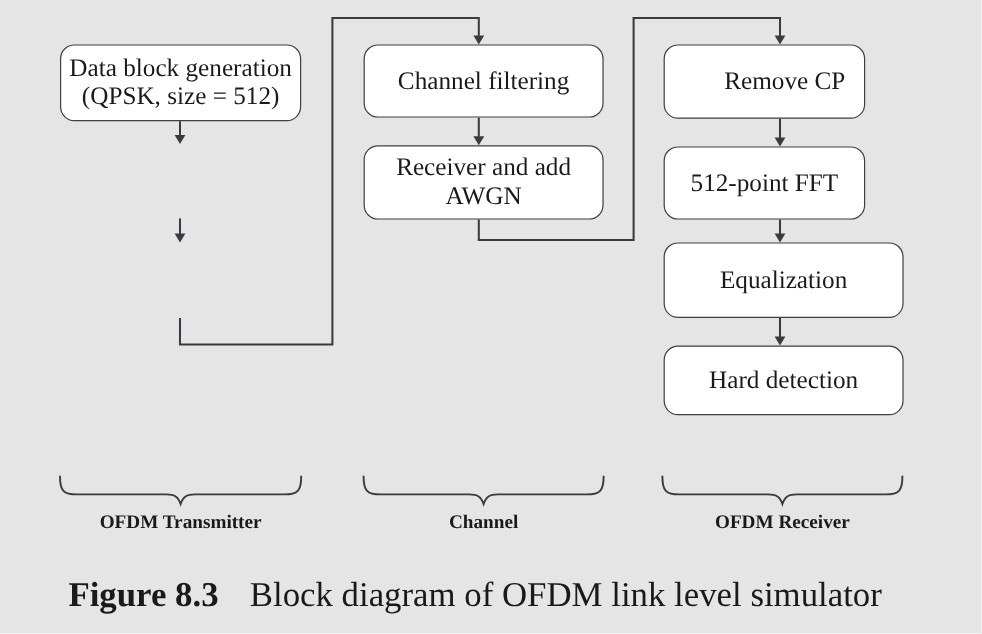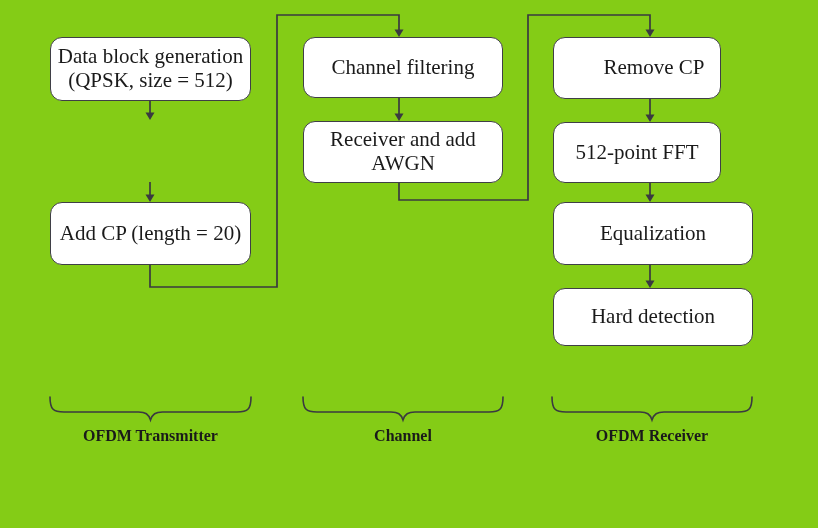--- a/index.html
+++ b/index.html
@@ -4,21 +4,21 @@
 <style>
   html, body {
     margin: 0;
     padding: 0;
     background: #ffffff;
   }
   .stage {
     position: relative;
     width: 818px;
     height: 528px;
-    background: #84cc16;
+    background: #e5e5e5;
     font-family: "Liberation Serif", serif;
     color: #1a1a1a;
     overflow: hidden;
   }
   .wires {
     position: absolute;
     left: 0; top: 0;
     width: 818px; height: 528px;
   }
   .block {
@@ -81,28 +81,30 @@
 
     <path d="M399,183 L399,200 L528,200 L528,15 L650,15 L650,30"></path>
     <polygon points="650,37 645.5,29.5 654.5,29.5" fill="#3a3a40" stroke="none"></polygon>
 
     <path stroke-width="1.6" stroke-linecap="round" d="M50,397 C50,409 53,412 64,412 L138.5,412 C145.5,412 148.5,414 150.5,420 C152.5,414 155.5,412 162.5,412 L237,412 C248,412 251,409 251,397"></path>
     <path stroke-width="1.6" stroke-linecap="round" d="M303,397 C303,409 306,412 317,412 L391,412 C398,412 401,414 403,420 C405,414 408,412 415,412 L489,412 C500,412 503,409 503,397"></path>
     <path stroke-width="1.6" stroke-linecap="round" d="M552,397 C552,409 555,412 566,412 L640,412 C647,412 650,414 652,420 C654,414 657,412 664,412 L738,412 C749,412 752,409 752,397"></path>
   </svg>
 
   <div class="block" style="left:50px; top:37px; width:201px; height:64px;">Data block generation (QPSK, size = 512)</div>
-  <div class="block" style="left:50px; top:202px; width:201px; height:63px;">Add CP (length = 20)</div>
 
   <div class="block" style="left:303px; top:37px; width:200px; height:61px;">Channel filtering</div>
   <div class="block" style="left:303px; top:121px; width:200px; height:62px;">Receiver and add AWGN</div>
 
   <div class="block" style="left:553px; top:37px; width:168px; height:62px;padding-left:40px;">Remove CP</div>
   <div class="block" style="left:553px; top:122px; width:168px; height:61px;">512-point FFT</div>
   <div class="block" style="left:553px; top:202px; width:200px; height:63px;">Equalization</div>
   <div class="block" style="left:553px; top:288px; width:200px; height:58px;">Hard detection</div>
 
   <div class="group-label" style="left:50px; top:428px; width:201px;">OFDM Transmitter</div>
   <div class="group-label" style="left:303px; top:428px; width:200px;">Channel</div>
   <div class="group-label" style="left:552px; top:428px; width:200px;">OFDM Receiver</div>
 
+  <div class="caption">
+    <span class="cap-label">Figure 8.3</span><span>Block diagram of OFDM link level simulator</span>
+  </div>
 
 </div>
 
 </body></html>

